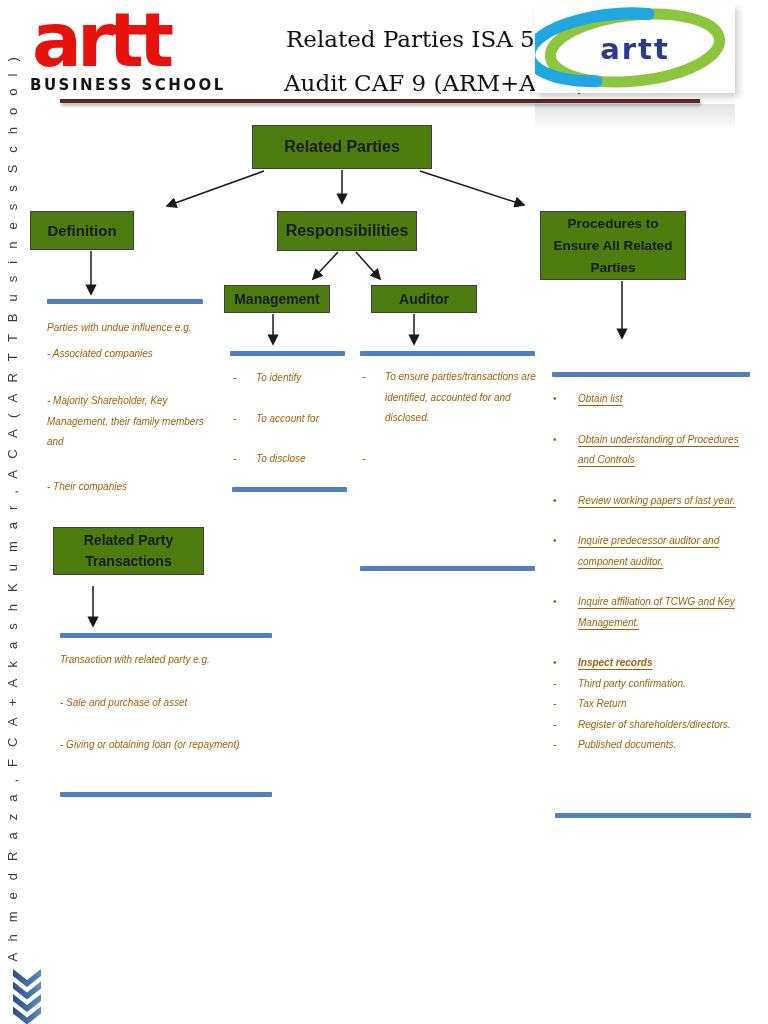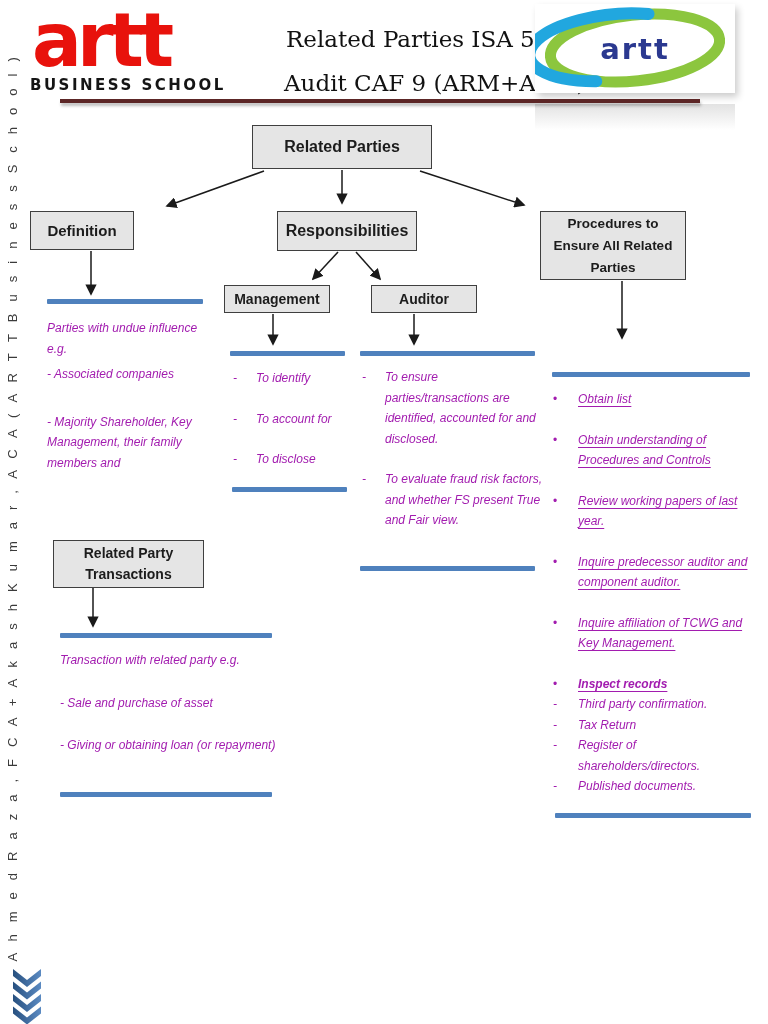--- a/index.html
+++ b/index.html
@@ -31,46 +31,46 @@
     left:535px; top:4px; width:200px; height:89px; background:#fff;
     box-shadow:3px 4px 7px rgba(0,0,0,0.20);
   }
   .badge-reflect {
     left:535px; top:104px; width:200px; height:26px;
     background:linear-gradient(to bottom, rgba(160,160,160,0.30), rgba(255,255,255,0));
   }
 
   
   .fbox {
-    position:absolute; border:1.6px solid #3f3f3f; background:#e5e5e5;
+    position:absolute; border:1.6px solid #3f3f3f; background:#4d7c0f;
     display:flex; align-items:center; justify-content:center; text-align:center;
     font-weight:bold; color:#1c1c1c; line-height:1.45;
   }
   .fb-root  { left:252px; top:125px; width:180px; height:44px; font-size:16px; }
   .fb-def   { left:30px;  top:211px; width:104px; height:39px; font-size:15px; }
   .fb-resp  { left:277px; top:211px; width:140px; height:40px; font-size:16px;text-align:center; }
   .fb-mgmt  { left:224px; top:285px; width:106px; height:28px; font-size:14px; }
   .fb-aud   { left:371px; top:285px; width:106px; height:28px; font-size:14px; }
   .fb-proc  { left:540px; top:211px; width:146px; height:69px; font-size:13.5px; line-height:22px; padding:12px 10px; }
-  .fb-rpt   { left:53px;  top:540px; width:151px; height:48px; font-size:14px; line-height:21px; padding:0 28px; }
+  .fb-rpt   { left:53px;  top:527px; width:151px; height:48px; font-size:14px; line-height:21px; padding:0 28px; }
 
   
   .bar { position:absolute; height:5px; background:#4f81bd; border-radius:1px; }
   .bar-def-top    { left:47px;  top:299px; width:156px; }
   .bar-mgmt-top   { left:230px; top:351px; width:115px; }
   .bar-aud-top    { left:360px; top:351px; width:175px; }
   .bar-proc-top   { left:552px; top:372px; width:198px; }
   .bar-mgmt-bot   { left:232px; top:487px; width:115px; }
   .bar-aud-bot    { left:360px; top:566px; width:175px; }
   .bar-rpt-top    { left:60px;  top:633px; width:212px; }
   .bar-rpt-bot    { left:60px;  top:792px; width:212px; }
   .bar-proc-bot   { left:555px; top:813px; width:196px; }
 
   
-  .itxt { font-style:italic; font-size:12px; line-height:20.5px; color:#a21caf; }
+  .itxt { font-style:italic; font-size:10px; line-height:20.5px; color:#a16207; }
   .def-text { left:47px; top:318px; width:162px; }
   .def-text p.gap1 { margin-top:5px; }
   .def-text p.gap2 { margin-top:27px; }
   .def-text p.gap3 { margin-top:24px; }
 
   .dash-list { position:absolute; }
   .dash-row { display:flex; margin-bottom:20px; }
   .dash-row:last-child { margin-bottom:0; }
   .marker-col { flex:0 0 23px; }
   .mgmt-list { left:233px; top:368px; width:118px; }
@@ -166,20 +166,21 @@
   <div class="bar bar-mgmt-bot"></div>
   <div class="bar bar-aud-bot"></div>
   <div class="bar bar-rpt-top"></div>
   <div class="bar bar-rpt-bot"></div>
   <div class="bar bar-proc-bot"></div>
 
   <div class="abs itxt def-text">
     <p>Parties with undue influence e.g.</p>
     <p class="gap1">- Associated companies</p>
     <p class="gap2">- Majority Shareholder, Key Management, their family members and</p>
+    <p class="gap3">- Their companies</p>
   </div>
 
   <div class="abs itxt dash-list mgmt-list">
     <div class="dash-row">
       <span class="marker-col">-</span>
       <span class="txt-col">To identify</span>
     </div>
     <div class="dash-row">
       <span class="marker-col">-</span>
       <span class="txt-col">To account for</span>
@@ -190,21 +191,20 @@
     </div>
   </div>
 
   <div class="abs itxt dash-list aud-list">
     <div class="dash-row">
       <span class="marker-col">-</span>
       <span class="txt-col">To ensure parties/transactions are identified, accounted for and disclosed.</span>
     </div>
     <div class="dash-row">
       <span class="marker-col">-</span>
-      <span class="txt-col">To evaluate fraud risk factors, and whether FS present True and Fair view.</span>
     </div>
   </div>
 
   <div class="abs itxt proc-list">
     <div class="proc-row">
       <span class="marker-col">•</span>
       <span class="txt-col">Obtain list</span>
     </div>
     <div class="proc-row">
       <span class="marker-col">•</span>

